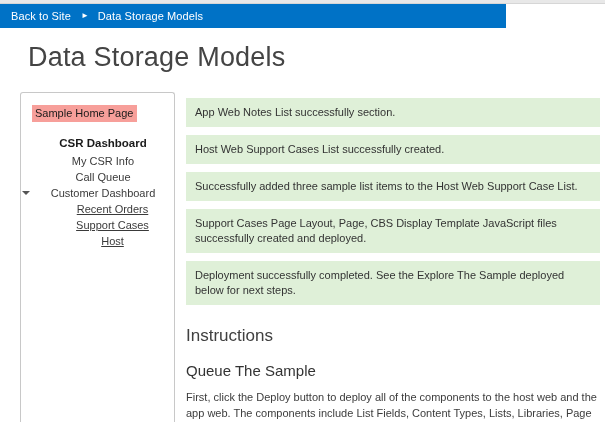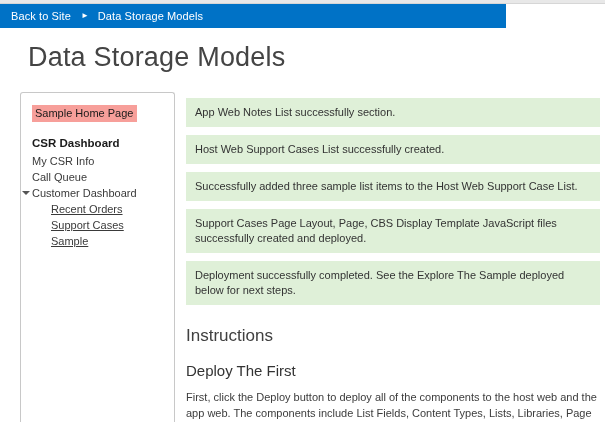--- a/index.html
+++ b/index.html
@@ -95,20 +95,21 @@
     background: #f79f9a;
     color: #1a1a1a;
     font-size: 11px;
     line-height: 13px;
     padding: 2px 4px 2px 3px;
     white-space: nowrap;
   }
   .ql-group {
     margin-top: 13px;
     padding-left: 11px;
+    text-align: center;
   }
   .ql-header {
     font-size: 11.5px;
     font-weight: bold;
     color: #1a1a1a;
     line-height: 16px;
     margin-bottom: 2px;
     white-space: nowrap;
   }
   .ql-item {
@@ -206,30 +207,30 @@
 
     <div class="ql-item child">
       <span>Recent Orders</span>
     </div>
 
     <div class="ql-item child">
       <span>Support Cases</span>
     </div>
 
     <div class="ql-item child">
-      <span>Sample</span>
+      <span>Host</span>
     </div>
   </div>
 </div>
 
 <div class="content">
 
   <div class="msg">App Web Notes List successfully section.</div>
   <div class="msg">Host Web Support Cases List successfully created.</div>
   <div class="msg">Successfully added three sample list items to the Host Web Support Case List.</div>
   <div class="msg">Support Cases Page Layout, Page, CBS Display Template JavaScript files successfully created and deployed.</div>
   <div class="msg">Deployment successfully completed. See the Explore The Sample deployed below for next steps.</div>
 
   <h1 class="instructions-h1">Instructions</h1>
-  <h2 class="instructions-h2">Deploy The First</h2>
+  <h2 class="instructions-h2">Queue The Sample</h2>
   <p class="instructions-p">First, click the Deploy button to deploy all of the components to the host web and the app web. The components include List Fields, Content Types, Lists, Libraries, Page Layouts, Pages, App Parts, and Web Parts.</p>
 
 </div>
 
 </body></html>

